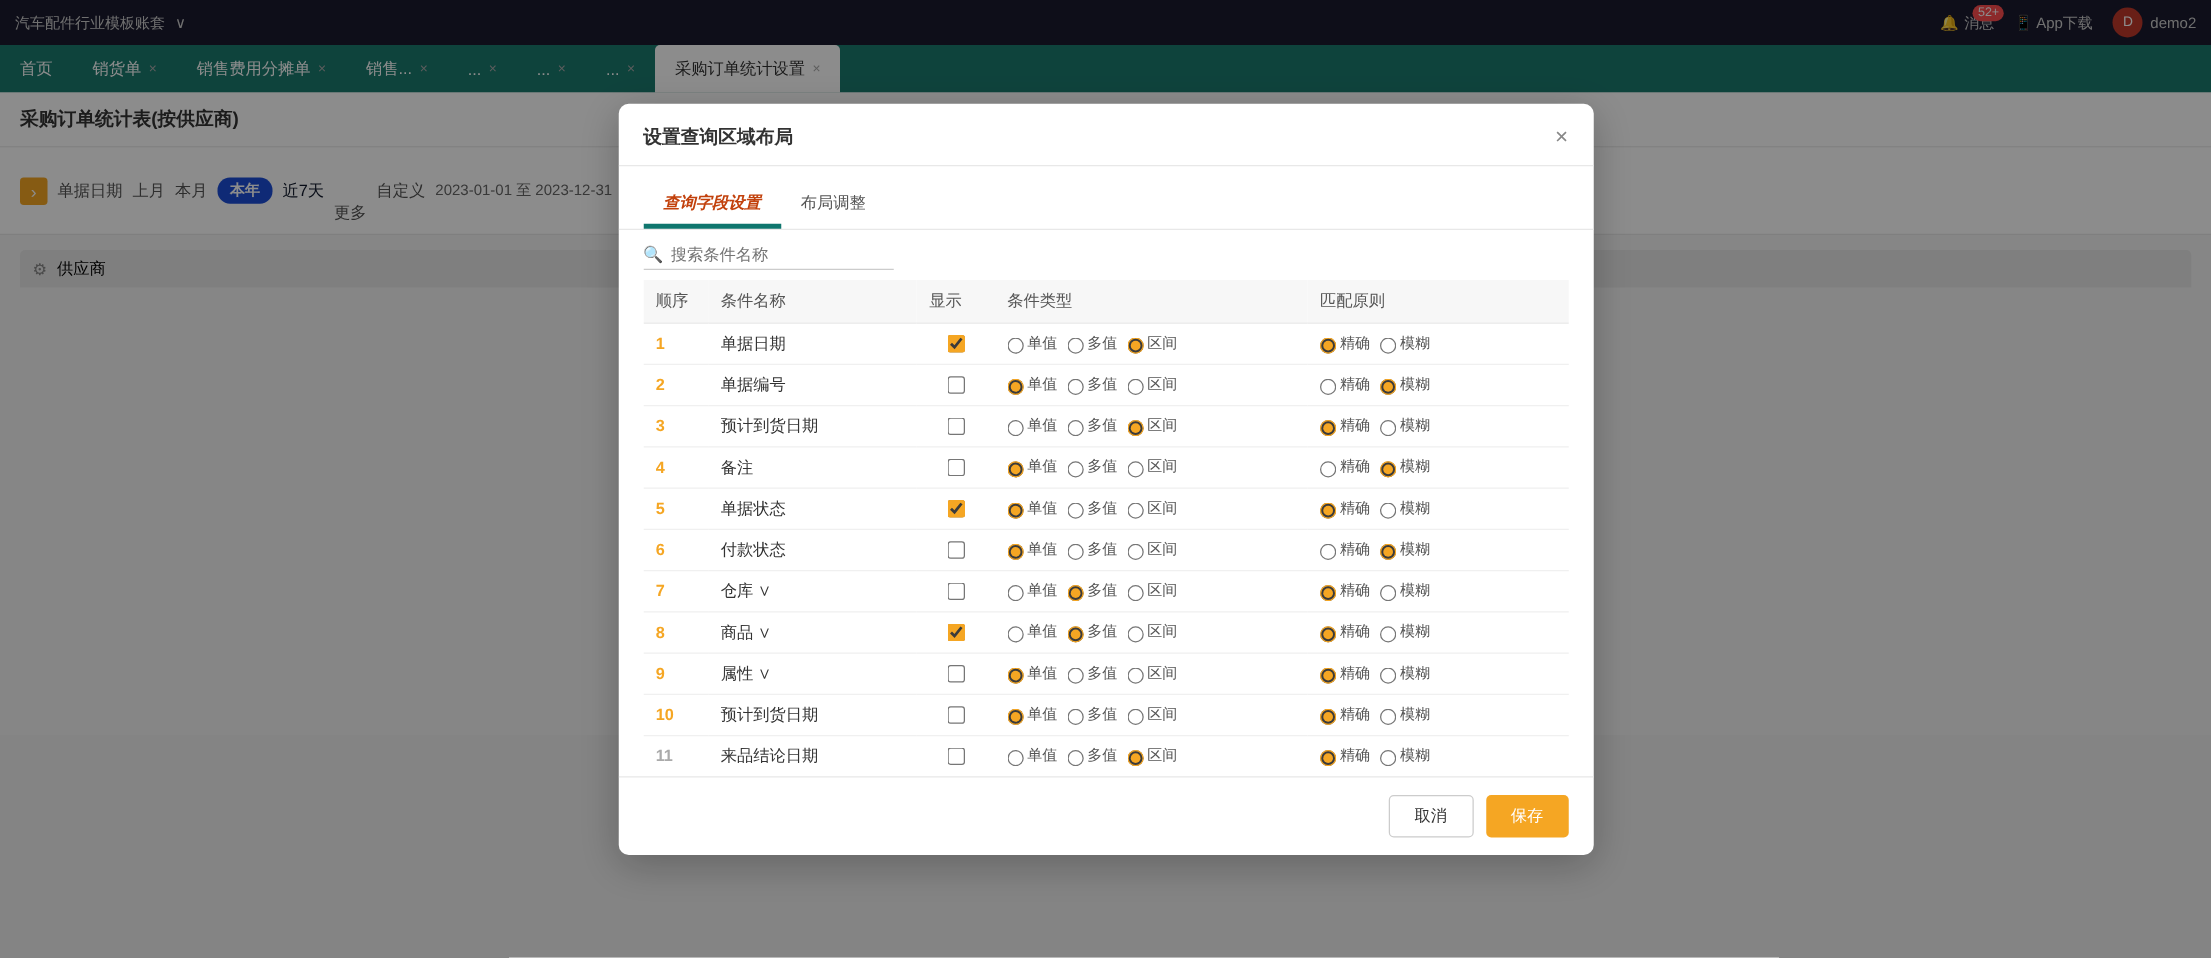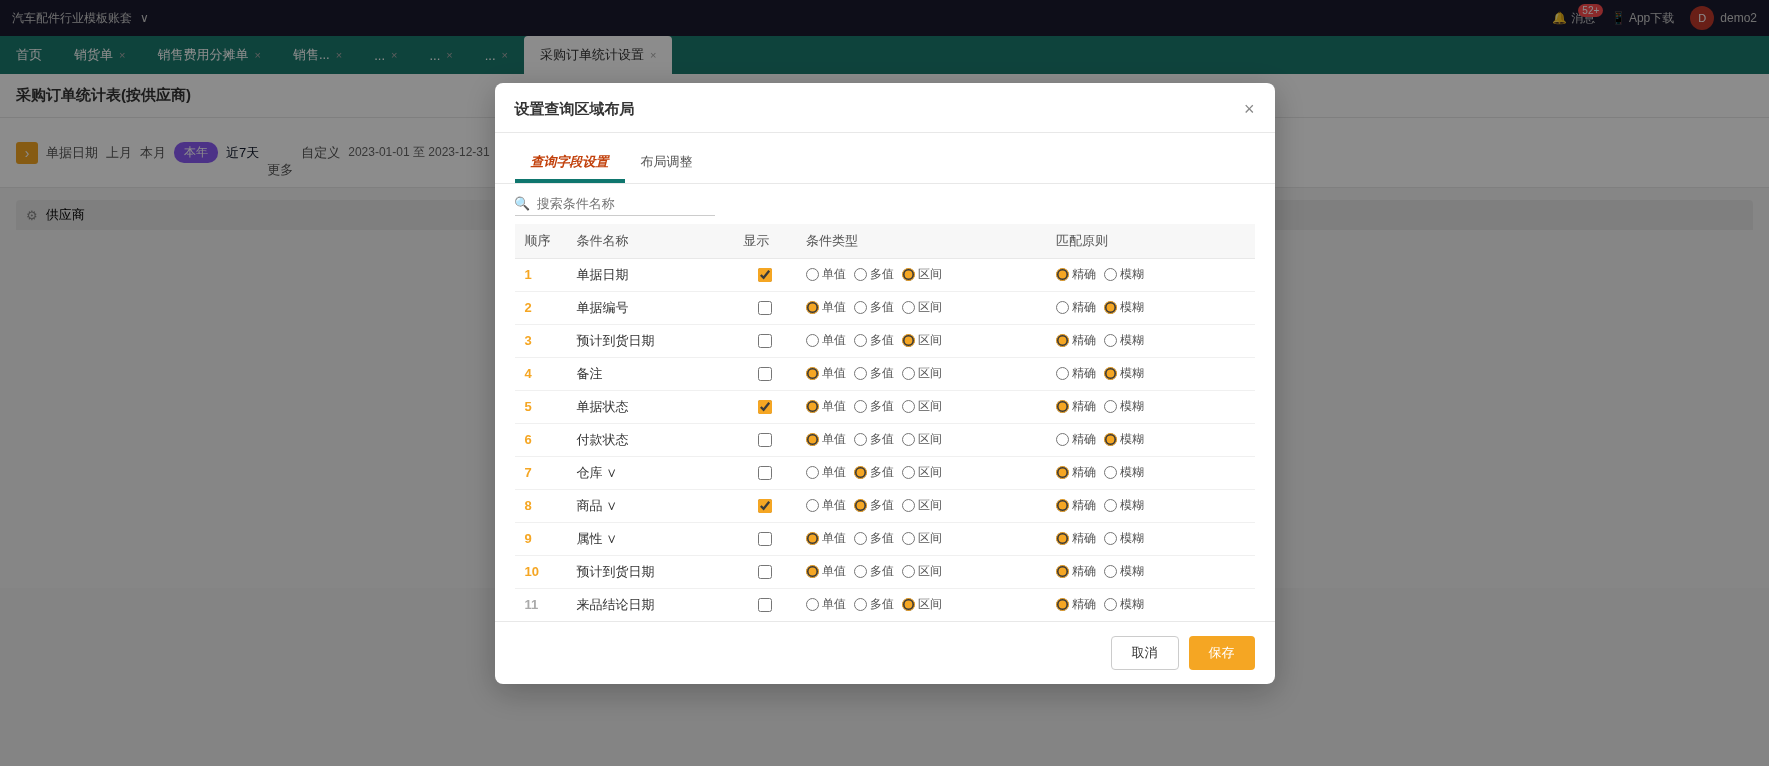--- a/index.html
+++ b/index.html
@@ -62,21 +62,21 @@
     .filter-bar {
       background: #fff;
       padding: 8px 16px;
       display: flex;
       align-items: center;
       gap: 8px;
       border-bottom: 1px solid #e8e8e8;
     }
     .filter-toggle { background: #f5a623; color: white; border: none; width: 22px; height: 22px; border-radius: 3px; cursor: pointer; font-size: 14px; display: flex; align-items: center; justify-content: center; }
     .filter-label { color: #555; font-size: 13px; }
-    .filter-date-chip { background: #8b5cf6; color: white; border-radius: 10px; padding: 2px 10px; font-size: 12px; }
+    .filter-date-chip { background: #1d4ed8; color: white; border-radius: 10px; padding: 2px 10px; font-size: 12px; font-weight: bold; }
     .filter-date-text { color: #666; font-size: 12px; }
     .filter-dots { color: #999; font-size: 18px; margin-left: 4px; cursor: pointer; }
 
     
     .main-content {
       background: #f5f5f5;
       padding: 12px 16px;
       min-height: 400px;
       position: relative;
     }
@@ -157,21 +157,21 @@
       padding: 7px 10px;
       font-size: 13px;
       color: #333;
       border-bottom: 1px solid #f0f0f0;
       vertical-align: middle;
     }
     .modal-table tbody tr:last-child td { border-bottom: none; }
     .order-num { color: #f5a623; font-weight: bold; }
 
     .radio-group { display: flex; align-items: center; gap: 8px; white-space: nowrap; }
-    .radio-label { display: flex; align-items: center; gap: 3px; cursor: pointer; color: #555; font-size: 12px; }
+    .radio-label { display: flex; align-items: flex-end; gap: 3px; cursor: pointer; color: #555; font-size: 12px; }
     .radio-label input[type="radio"] { accent-color: #f5a623; cursor: pointer; }
 
     .checkbox-cell { display: flex; justify-content: center; }
     .checkbox-cell input[type="checkbox"] { accent-color: #f5a623; width: 14px; height: 14px; cursor: pointer; }
 
     
     .modal-footer {
       padding: 14px 20px;
       display: flex;
       justify-content: flex-end;

